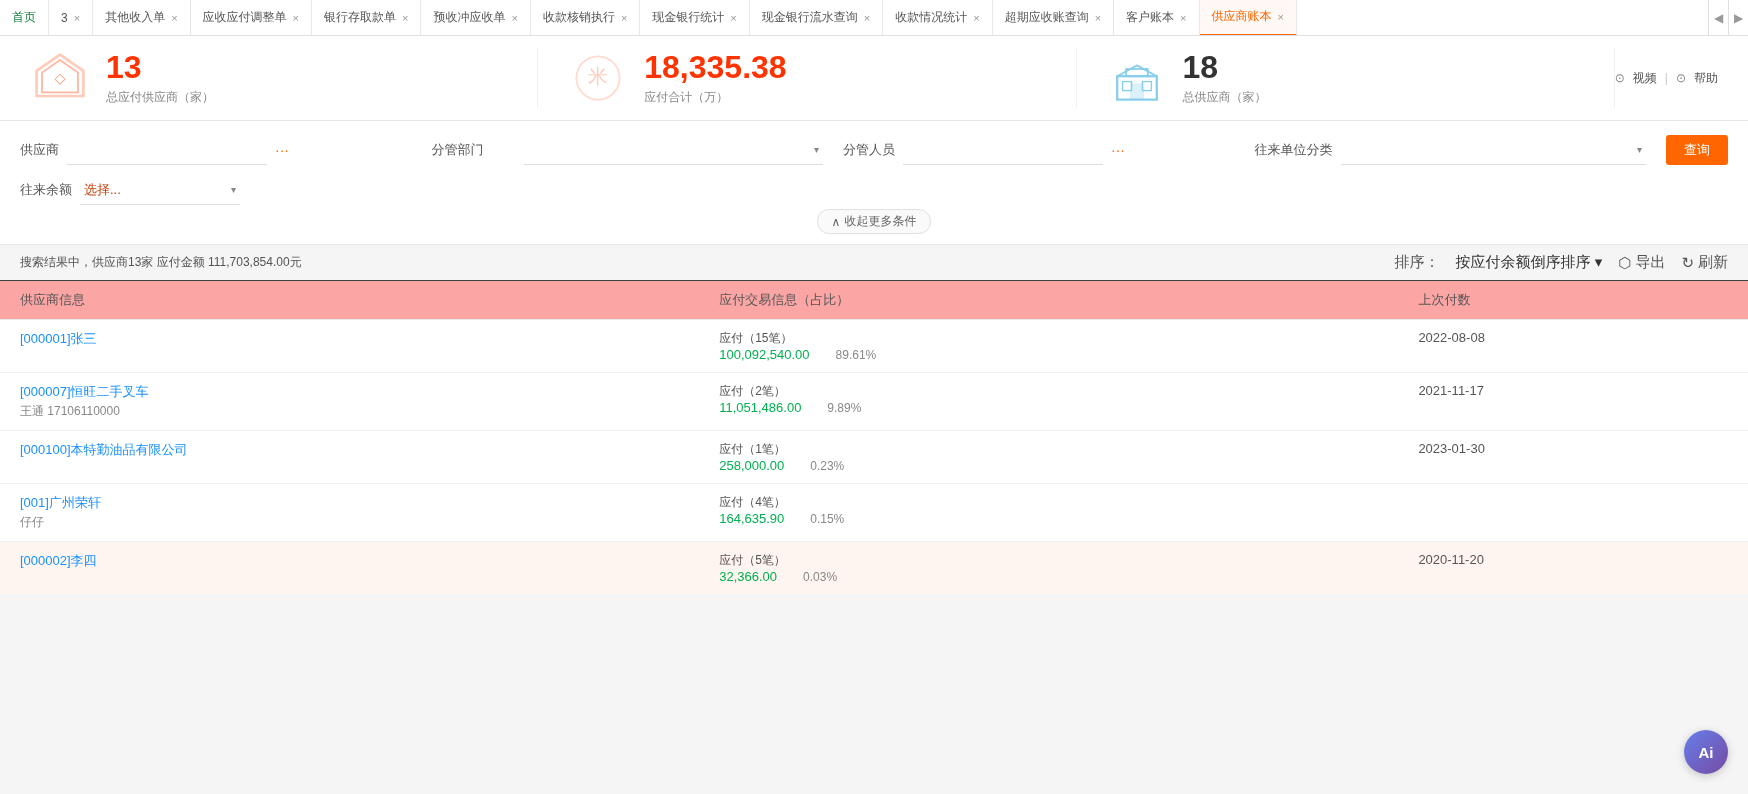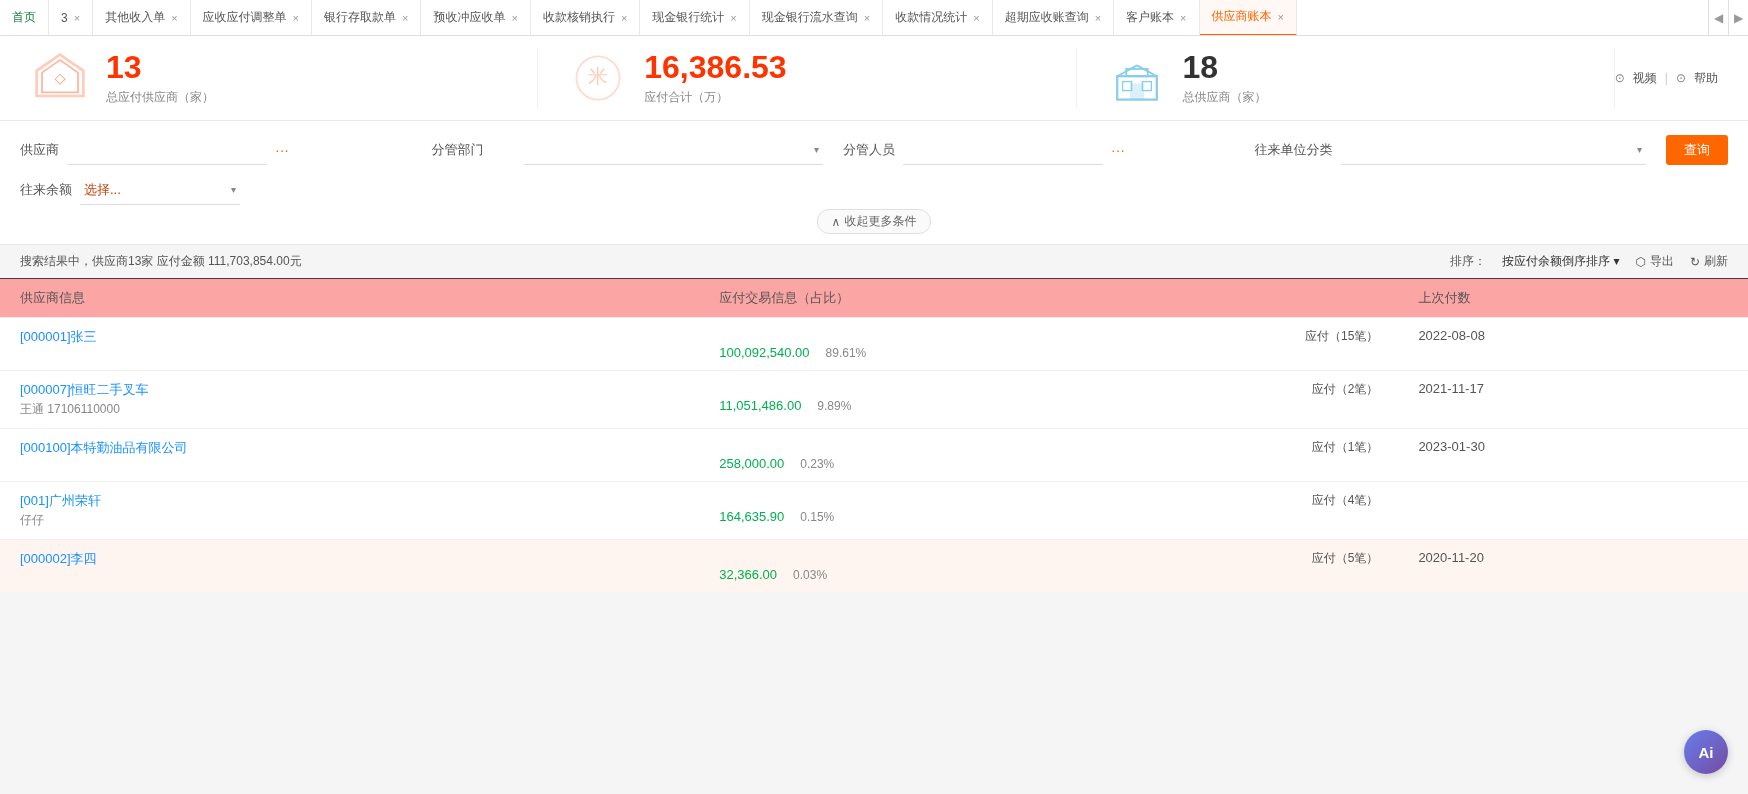--- a/index.html
+++ b/index.html
@@ -159,21 +159,21 @@
       background: #f5f5f5;
       border-bottom: 1px solid #404040;
       font-size: 12px;
       color: #555;
     }
     .result-bar-right {
       display: flex;
       align-items: center;
       gap: 16px;
       color: #555;
-      font-size: 12px;
+      font-size: 15px;
     }
     .result-bar-right .sort-label { color: #555; }
     .result-bar-right .sort-value { color: #333; cursor: pointer; }
     .result-bar-right .action-btn {
       display: flex;
       align-items: center;
       gap: 4px;
       cursor: pointer;
       color: #555;
     }
@@ -210,23 +210,23 @@
       vertical-align: top;
       font-size: 13px;
     }
     .supplier-link {
       color: #1890ff;
       cursor: pointer;
       text-decoration: none;
     }
     .supplier-sub { color: #888; font-size: 12px; margin-top: 2px; }
     .amount-green { color: #00b050; font-weight: 500; cursor: pointer; }
-    .tx-label { color: #555; font-size: 12px; text-align: right; }
+    .tx-label { color: #555; font-size: 12px; }
     .tx-pct { color: #888; font-size: 12px; margin-left: 10px; }
-    .tx-row { display: flex; align-items: center; gap: 6px; flex-wrap: wrap; }
+    .tx-row { display: flex; align-items: center; gap: 16px; flex-wrap: wrap; }
     .date-cell { color: #555; }
 
     
     .data-table tbody tr:last-child { border-bottom: none; }
 
     
     .main-content { max-height: calc(100vh - 240px); overflow-y: auto; }
   </style>
 </head>
 <body>
@@ -306,21 +306,21 @@
   </div>
 
   <div class="stat-item">
     <div class="stat-icon">
       <svg viewBox="0 0 60 60" xmlns="http://www.w3.org/2000/svg">
         <circle cx="30" cy="30" r="24" fill="none" stroke="#ffb6a0" stroke-width="2" opacity="0.5"></circle>
         <text x="30" y="36" text-anchor="middle" font-size="22" fill="#ffb6a0" opacity="0.7">米</text>
       </svg>
     </div>
     <div class="stat-content">
-      <div class="stat-number">16,386.53</div>
+      <div class="stat-number">18,335.38</div>
       <div class="stat-label">应付合计（万）</div>
     </div>
   </div>
 
   <div class="stat-item">
     <div class="stat-icon">
       <svg viewBox="0 0 60 60" xmlns="http://www.w3.org/2000/svg">
         <rect x="8" y="28" width="44" height="26" fill="none" stroke="#87ceeb" stroke-width="2.5"></rect>
         <rect x="18" y="20" width="24" height="8" fill="none" stroke="#87ceeb" stroke-width="2"></rect>
         <line x1="8" y1="28" x2="30" y2="16" stroke="#87ceeb" stroke-width="2"></line>

